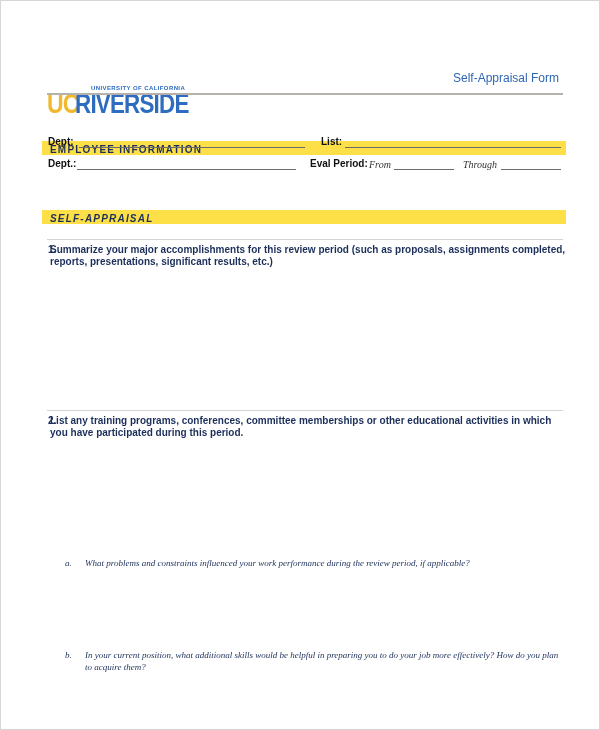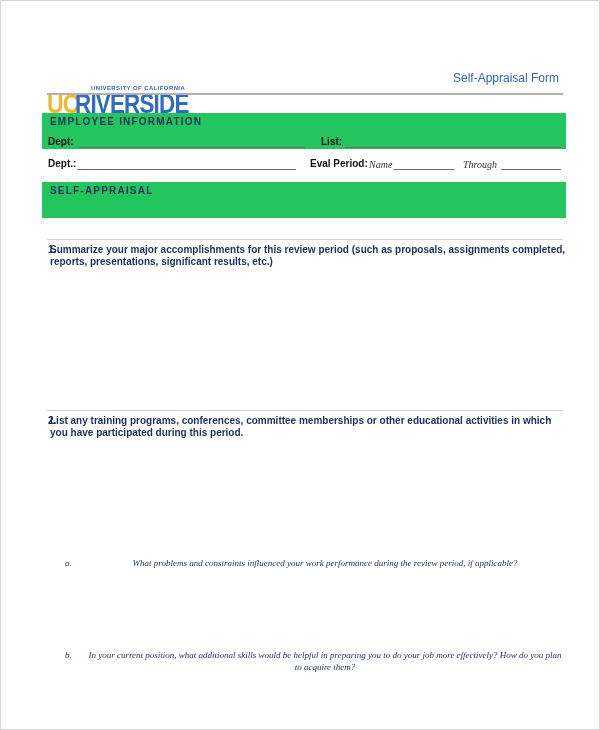--- a/index.html
+++ b/index.html
@@ -41,22 +41,23 @@
     }
     .form-title {
       position: absolute; right: 40px; top: 70px;
       font-size: 12px; color: #2f66b4; text-align: center;
     }
     .rule {
       position: absolute; height: 1px; background: #a9a6a3;
     }
     .rule-head { left: 46px; width: 516px; top: 92px; height: 2px; background: #b5b1ad; }
     .band {
-      position: absolute; left: 41px; width: 524px; height: 36px;
-      background: #22c55e;
+      position: absolute; left: 41px; width: 524px; height: 14px;
+      background: #fde047;
+      margin-top: 28px;
     }
     .band span {
       position: absolute; left: 8px; top: 3px;
       font-size: 10px; font-weight: bold; letter-spacing: 1.2px;
       color: #1c2f5b;
     }
     .field-label {
       position: absolute; font-size: 10px; font-weight: bold; color: #111;
     }
     .field-line {
@@ -76,21 +77,21 @@
       font-size: 10px; font-weight: bold; color: #1c2f5b; line-height: 12px;
     }
     .q .num { position: absolute; left: 0; top: 0; }
     .q .txt { display: block; margin-left: 2px; }
     .sub {
       position: absolute; left: 64px; width: 500px;
       font-family: "Liberation Serif", serif; font-style: italic;
       font-size: 9px; color: #1c2f5b; line-height: 12px;
     }
     .sub .num { position: absolute; left: 0; top: 0; }
-    .sub .txt { display: block; margin-left: 20px; text-align: center; }
+    .sub .txt { display: block; margin-left: 20px; }
     .answer-area { position: absolute; left: 64px; width: 500px; }
   </style>
 </head>
 <body>
 
 <div class="page">
 
   <div class="logo">
     <span class="univ">UNIVERSITY OF CALIFORNIA</span>
     <span class="uc">UC</span>
@@ -107,26 +108,26 @@
   <span class="field-label" style="left:47px; top:135px;">Dept:</span>
   <div class="field-line" style="left:78px; top:146px; width:226px;"></div>
 
   <span class="field-label" style="left:320px; top:135px;">List:</span>
   <div class="field-line" style="left:344px; top:146px; width:216px;"></div>
 
   <span class="field-label" style="left:47px; top:157px;">Dept.:</span>
   <div class="field-line" style="left:76px; top:168px; width:219px;"></div>
 
   <span class="field-label" style="left:309px; top:157px;">Eval Period:</span>
-  <span class="eval-italic" style="left:368px; top:158px;">Name</span>
+  <span class="eval-italic" style="left:368px; top:158px;">From</span>
   <div class="field-line" style="left:393px; top:168px; width:60px;"></div>
   <span class="eval-italic" style="left:462px; top:158px;">Through</span>
   <div class="field-line" style="left:500px; top:168px; width:60px;"></div>
 
-  <div class="band" style="top:181px;">
+  <div class="band" style="top:181px;font-style:italic;">
     <span>SELF-APPRAISAL</span>
   </div>
 
   <div class="intro">
   </div>
 
   <div class="rule" style="left:46px; width:516px; top:238px; background:#d5d3d0;"></div>
 
   <div class="q" style="top:243px;">
     <span class="num">1.</span>

